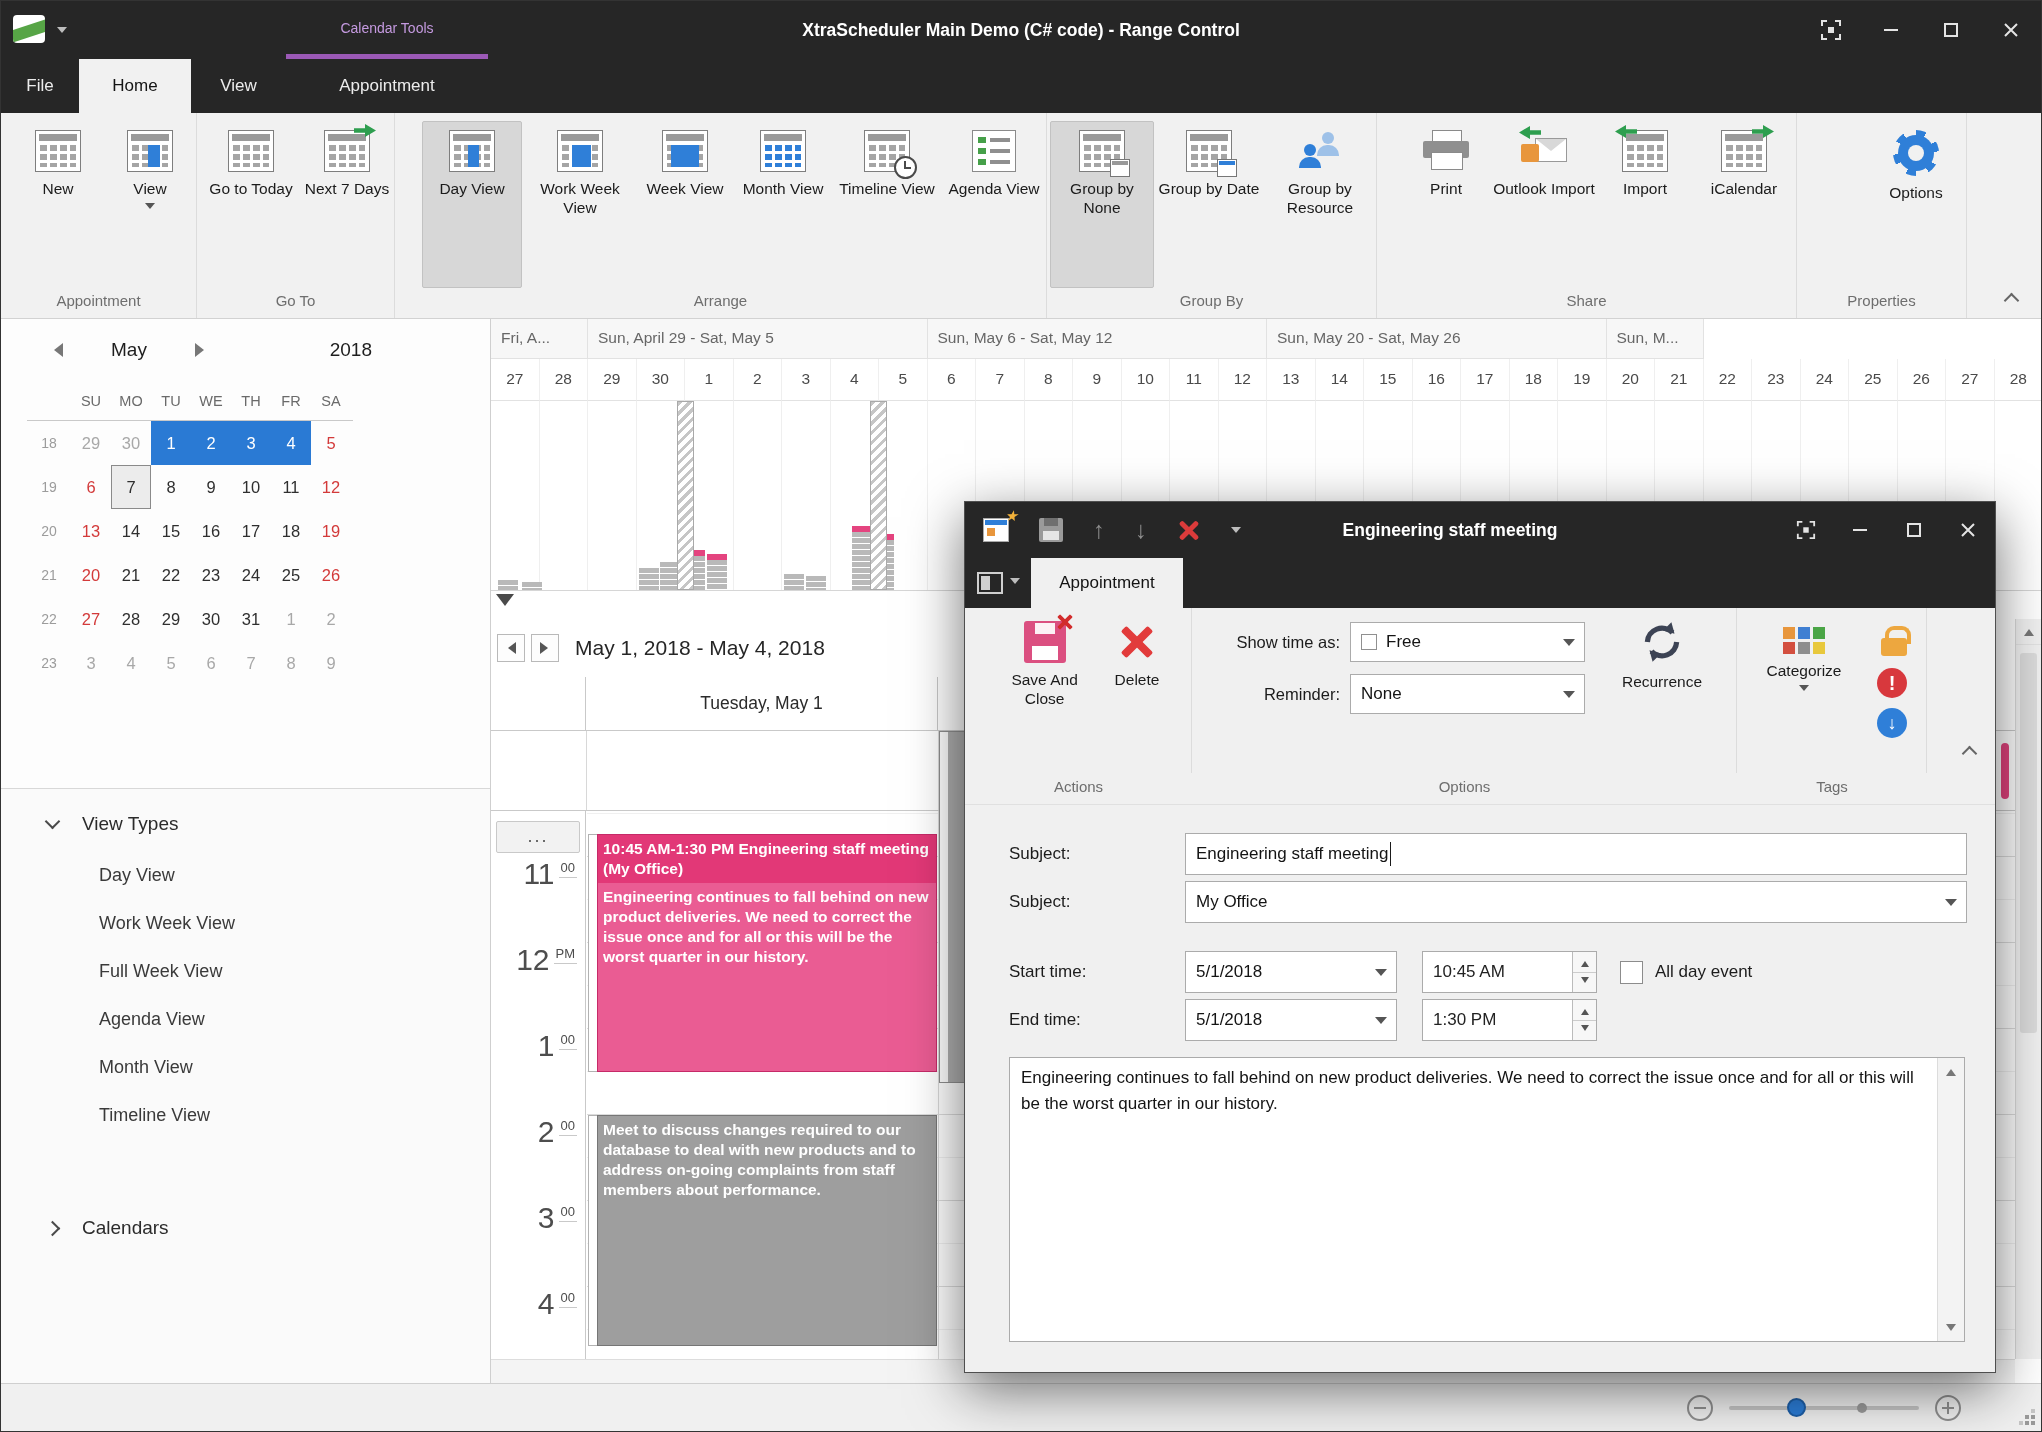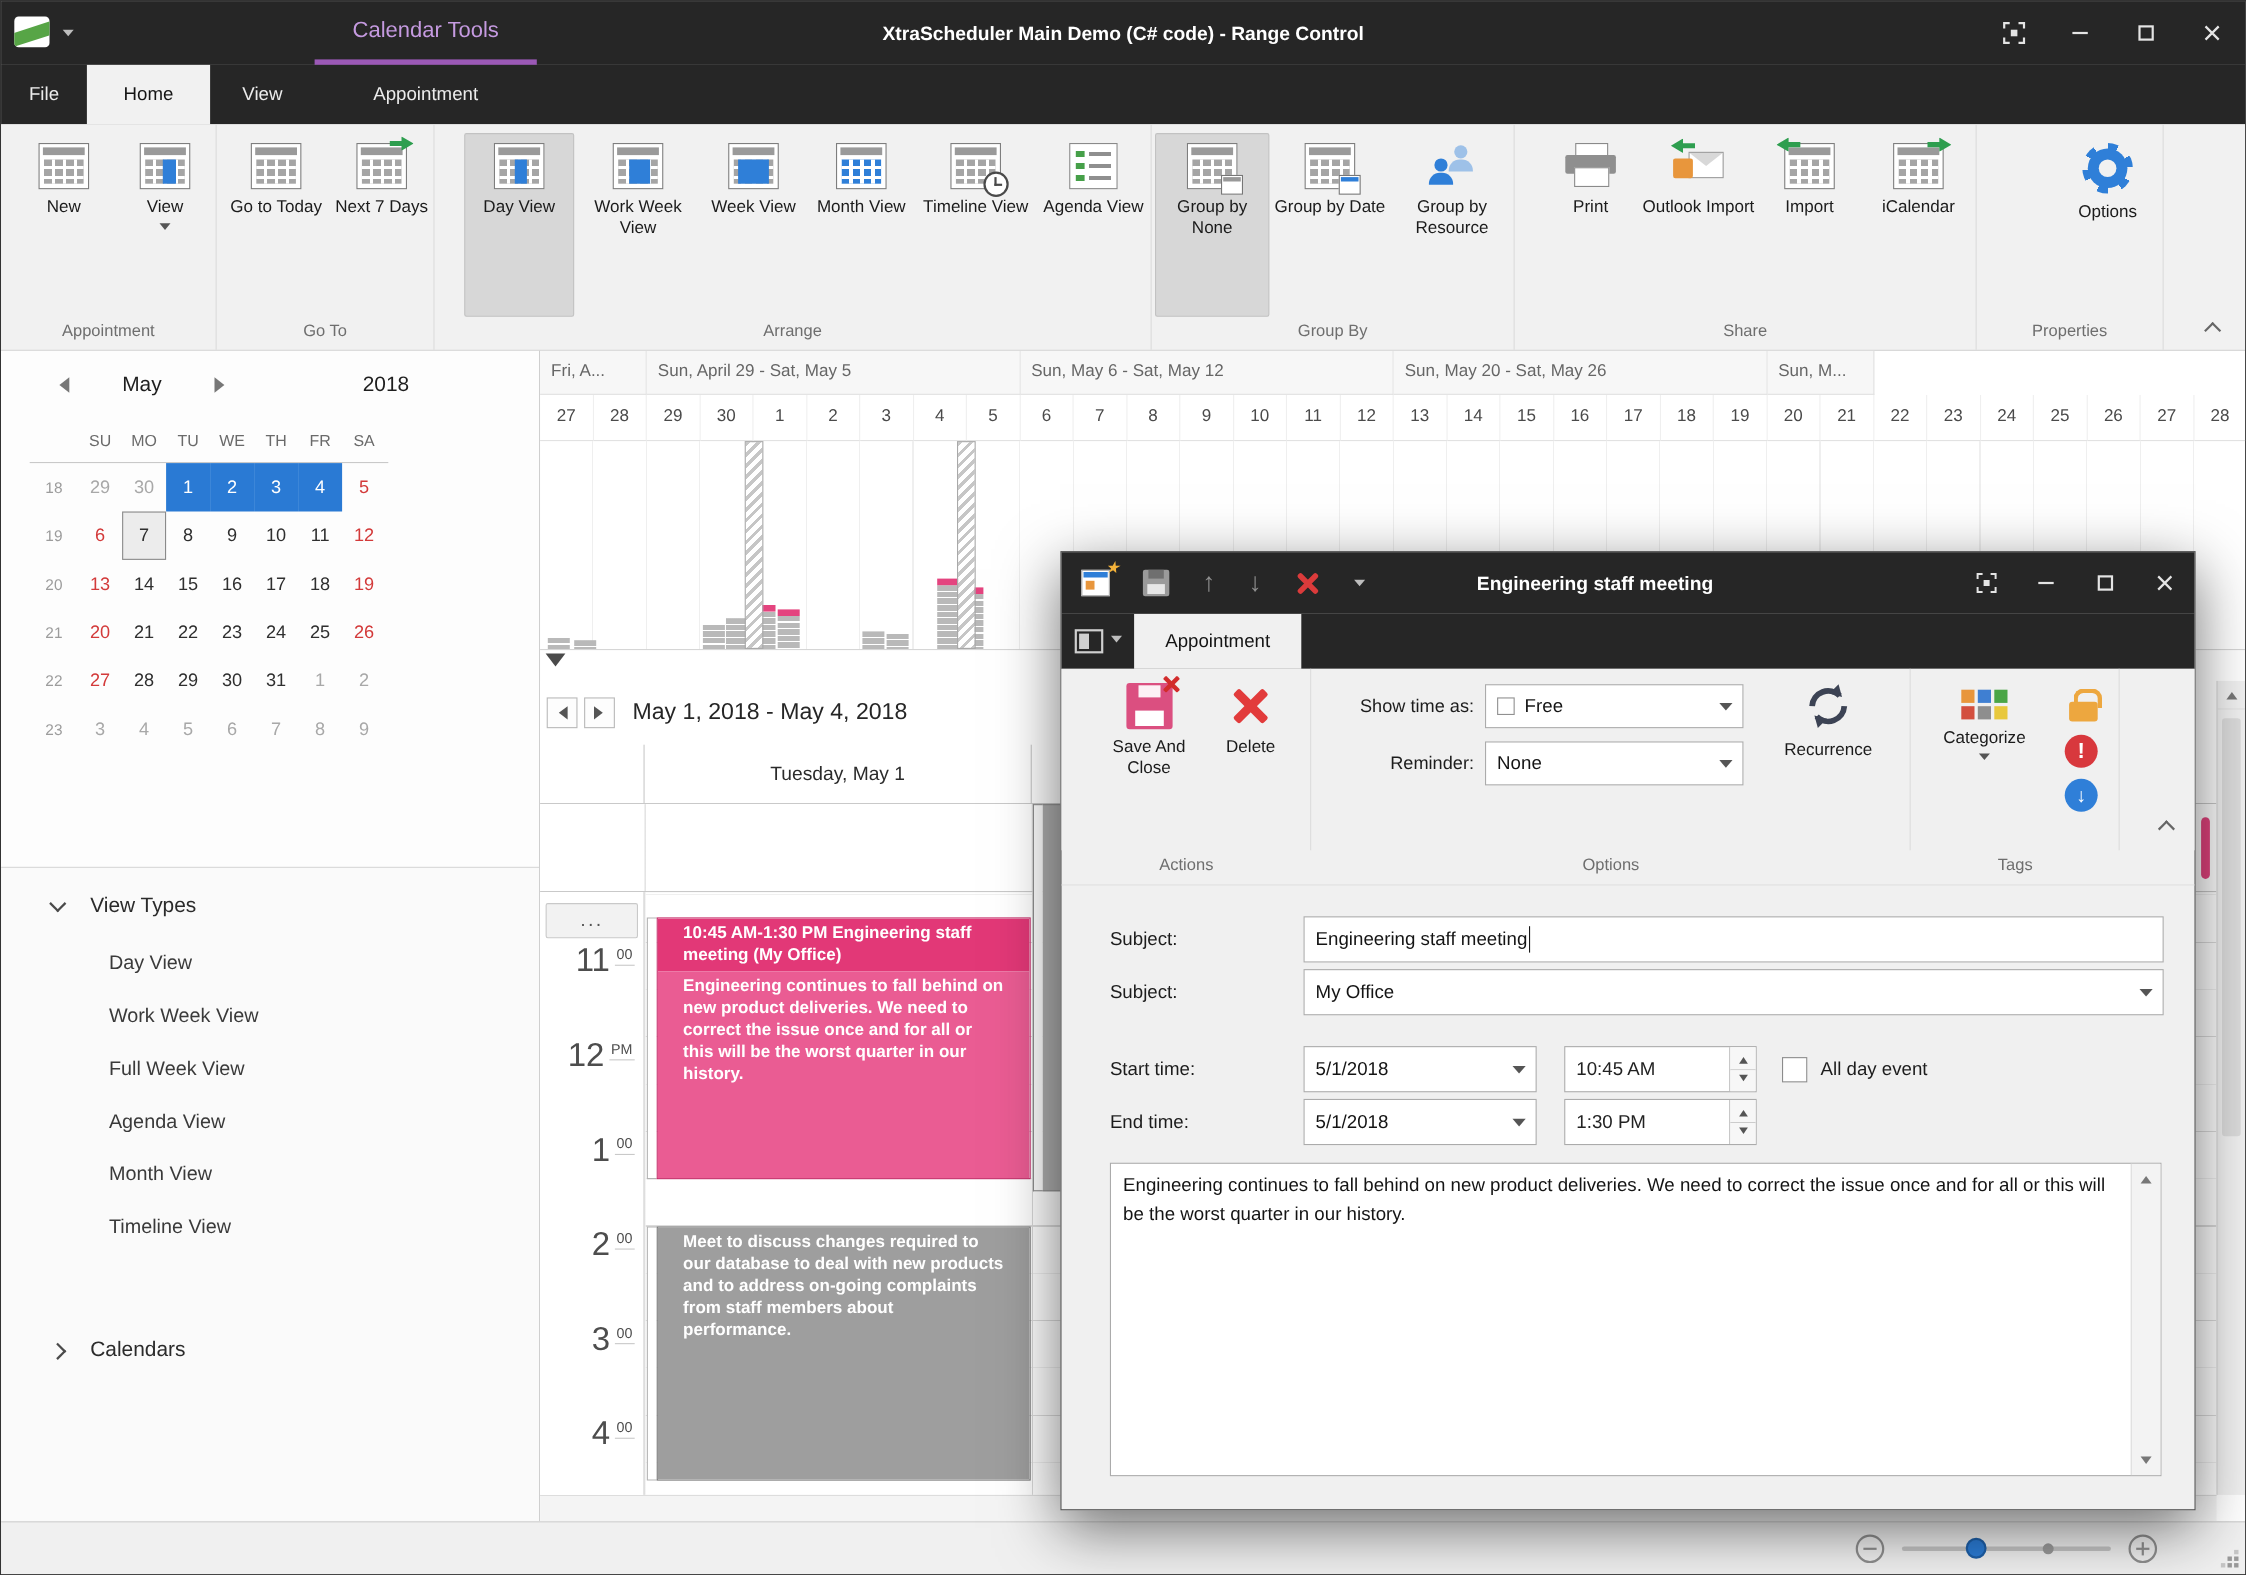--- a/index.html
+++ b/index.html
@@ -4,21 +4,21 @@
 <style>
 *{margin:0;padding:0;box-sizing:border-box}
 body{background:#5a5a5a}
 .app{position:relative;width:2042px;height:1432px;font-family:"Liberation Sans",sans-serif;background:#f0f0f0;overflow:hidden;border:1px solid #333;color:#222}
 
 
 .titlebar{position:absolute;left:0;top:0;right:0;height:58px;background:#262626}
 .app-logo{position:absolute;left:12px;top:14px;width:32px;height:28px;background:#fff;border-radius:4px;overflow:hidden}
 .app-logo::after{content:"";position:absolute;left:-6px;top:10px;width:44px;height:12px;background:#57a546;transform:rotate(-18deg)}
 .qat-caret{position:absolute;left:56px;top:26px;border:5px solid transparent;border-top:6px solid #bdbdbd}
-.ctx-label{position:absolute;left:285px;top:0;width:202px;height:54px;line-height:54px;text-align:center;color:#c59ae0;font-size:20px}
+.ctx-label{position:absolute;left:285px;top:0;width:202px;height:54px;line-height:54px;text-align:center;color:#c59ae0;font-size:14px}
 .ctx-underline{position:absolute;left:285px;top:53px;width:202px;height:5px;background:#9b59b6}
 .win-title{position:absolute;left:500px;right:500px;top:0;height:58px;line-height:58px;text-align:center;color:#fff;font-size:17.5px;font-weight:bold;white-space:nowrap}
 .win-btns{position:absolute;right:0;top:0;height:58px;display:flex}
 .win-btn{width:60px;height:58px;display:flex;align-items:center;justify-content:center}
 .win-btn svg{display:block}
 
 
 .tabrow{position:absolute;left:0;top:58px;right:0;height:54px;background:#262626;display:flex}
 .rtab{display:flex;align-items:center;justify-content:center;font-size:17px;color:#ececec}
 .rtab.active{background:#f1f1f1;color:#141414}
@@ -123,21 +123,21 @@
 .gridarea{position:absolute;left:0;top:192px;right:0;bottom:0;overflow:hidden}
 .gridlines{position:absolute;left:96px;right:0;top:0;bottom:0;background:repeating-linear-gradient(90deg,transparent 0 351px,#d9d9d9 351px 352px),repeating-linear-gradient(180deg,transparent 0 2px,#f0f0f0 2px 3px,transparent 3px 45px,#dcdcdc 45px 46px,transparent 46px 86px)}
 .gutter{position:absolute;left:0;top:0;width:95px;height:100%;border-right:1px solid #c9c9c9;background:#fff;z-index:2}
 .hour{position:absolute;right:8px;display:flex;align-items:flex-start}
 .hbig{font-size:30px;color:#4d4d4d;line-height:30px}
 .hmin{font-size:13px;color:#4d4d4d;margin-left:4px;padding:1px 2px 2px;border-bottom:1px solid #c9c9c9}
 .more-btn{position:absolute;left:5px;top:10px;width:84px;height:32px;background:#f2f2f2;border:1px solid #c9c9c9;border-radius:2px;color:#555;text-align:center;line-height:28px;font-size:18px;letter-spacing:2px;z-index:3}
 .appt{display:flex;position:absolute;left:97px;width:349px;z-index:1}
 .astrip{width:9px;background:#fff;border:1px solid rgba(0,0,0,.3);border-right:none;flex:none}
 .amain{flex:1;display:flex;flex-direction:column;border:1px solid;overflow:hidden}
-.ahead,.abody{color:#fff;font-weight:bold;font-size:15.5px;line-height:20px;padding:4px 23px}
+.ahead,.abody{color:#fff;font-weight:bold;font-size:15.5px;line-height:20px;padding:4px 5px}
 .appt.pink .amain{border-color:#c62a68}
 .appt.pink .ahead{background:#e23877}
 .appt.pink .abody{background:#ea5c93;flex:1}
 .appt.gray .amain{border-color:#767676}
 .appt.gray .ahead{background:#8a8a8a}
 .appt.gray .abody{background:#9e9e9e;flex:1}
 .col2frag{position:absolute;left:448px;top:112px;width:26px;height:352px;display:flex;z-index:1}
 .col2frag .w{width:9px;background:#fff;border:1px solid #8f8f8f;border-right:none}
 .col2frag .g{flex:1;background:#b0b0b0;border:1px solid #8f8f8f;border-left:none}
 .vscroll{position:absolute;right:0;top:300px;width:26px;bottom:24px;background:#f1f1f1;border-left:1px solid #d9d9d9}

